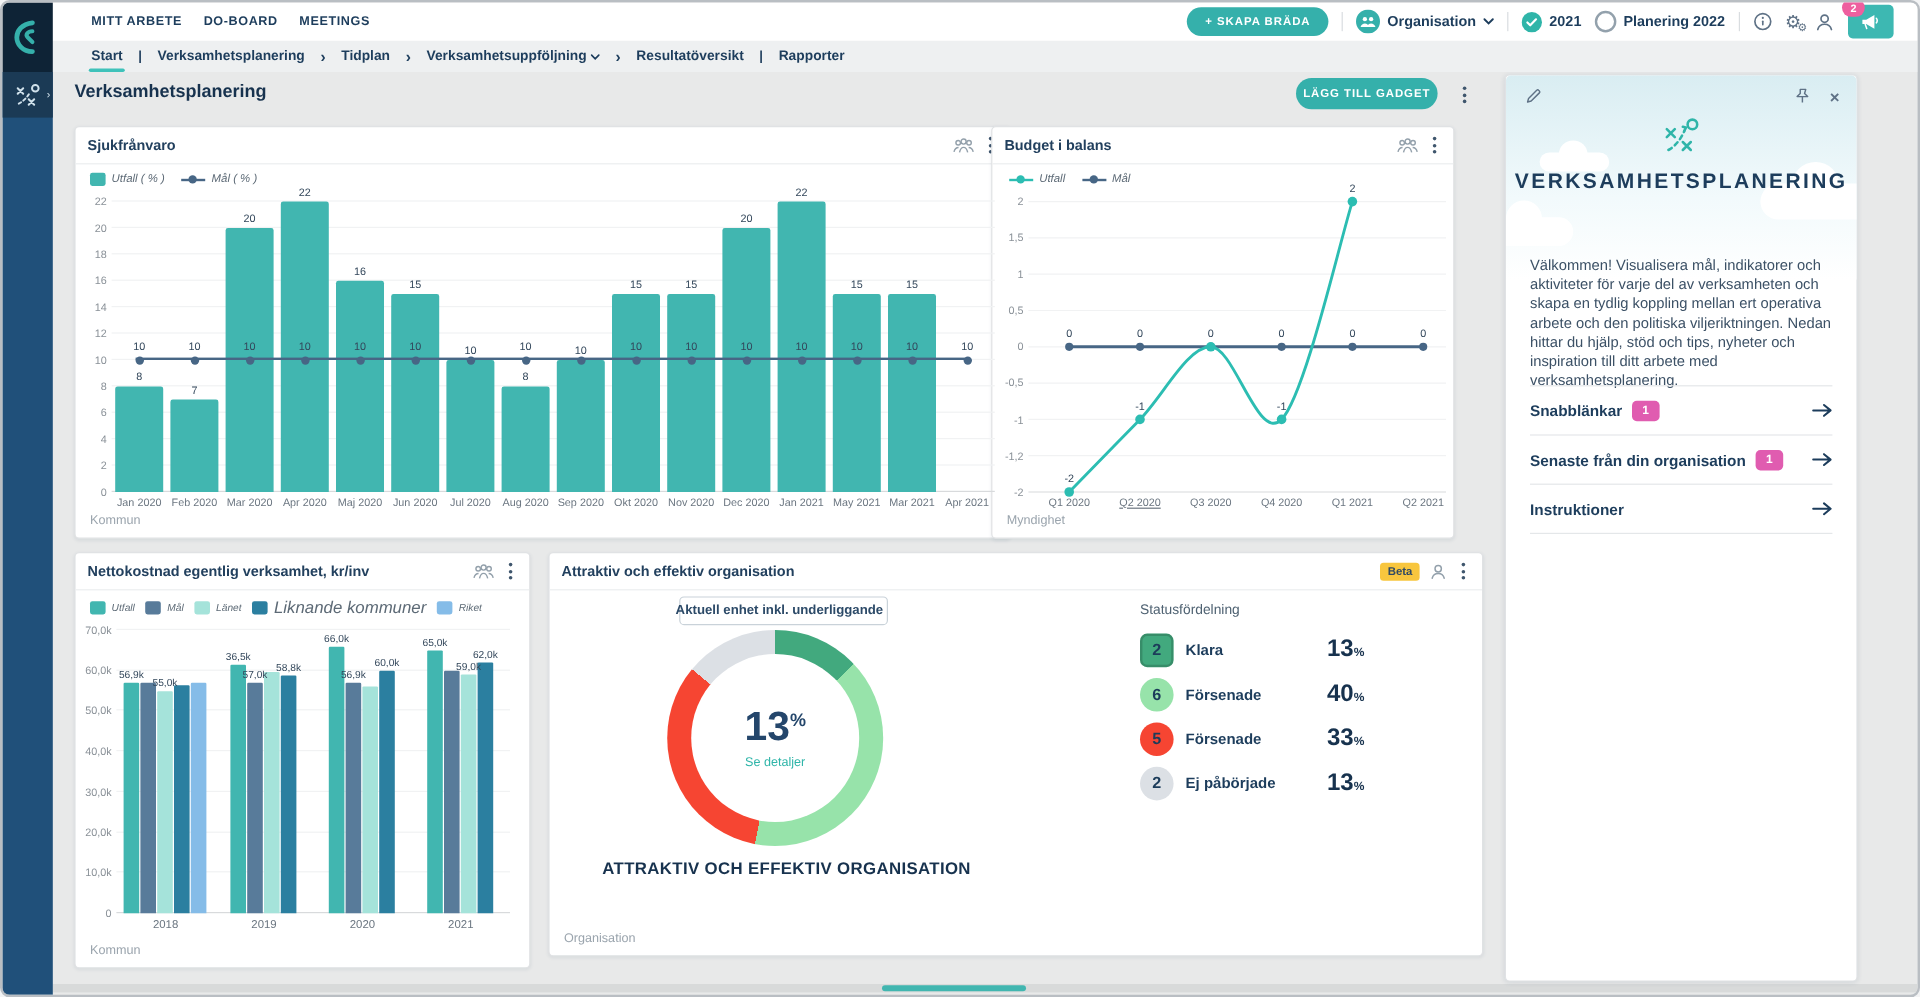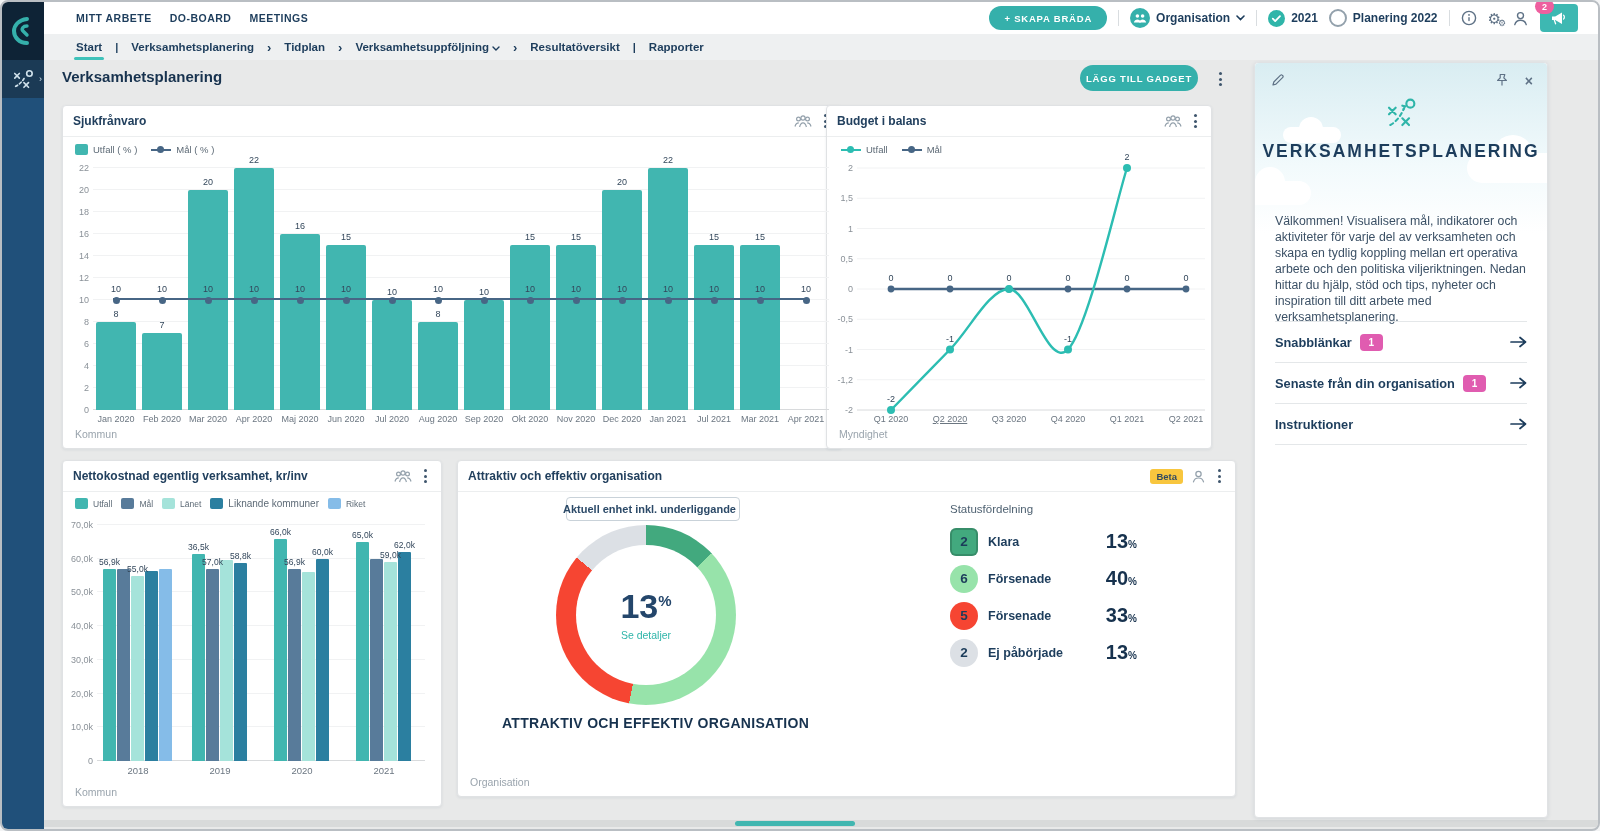--- a/index.html
+++ b/index.html
@@ -45,21 +45,21 @@
 
   
   .card{position:absolute;background:#fff;border:1px solid #e0e2e4;border-radius:4px;box-shadow:0 1px 3px rgba(30,60,90,.08);}
   .card-head{height:30px;display:flex;align-items:center;padding:0 10px;border-bottom:1px solid #eceeef;}
   .card-title{font-size:12px;font-weight:bold;color:#22405e;}
   .card-icons{margin-left:auto;display:flex;align-items:center;gap:8px;}
   .card-footer{position:absolute;left:12px;bottom:8px;font-size:10.5px;color:#9aa4ad;}
   .beta-badge{background:#f8c63e;color:#314a62;font-size:9.5px;font-weight:bold;border-radius:3px;padding:2px 6px;}
 
   .legend{position:absolute;display:flex;align-items:center;gap:14px;}
-  .leg-item{display:flex;align-items:center;gap:5px;}
+  .leg-item{display:flex;align-items:center;gap:5px;font-style:italic;}
   .sw-square{width:13px;height:11px;border-radius:2px;display:inline-block;}
   .sw-line{width:20px;height:2px;position:relative;display:inline-block;}
   .sw-line i{position:absolute;width:7px;height:7px;border-radius:50%;top:-2.5px;left:6px;}
   .leg-lbl{font-size:9.5px;color:#5d6a76;white-space:nowrap;}
 
   .plot{position:absolute;}
   .hgrid{position:absolute;left:0;right:0;height:1px;background:#f1f2f3;z-index:1;}
   .hgrid.axis{background:#d8dadc;}
   .ylabs{position:absolute;}
   .ylab{position:absolute;right:0;font-size:9px;color:#8a9198;white-space:nowrap;}
@@ -344,21 +344,21 @@
         <span class="xlab">Apr 2020</span>
         <span class="xlab">Maj 2020</span>
         <span class="xlab">Jun 2020</span>
         <span class="xlab">Jul 2020</span>
         <span class="xlab">Aug 2020</span>
         <span class="xlab">Sep 2020</span>
         <span class="xlab">Okt 2020</span>
         <span class="xlab">Nov 2020</span>
         <span class="xlab">Dec 2020</span>
         <span class="xlab">Jan 2021</span>
-        <span class="xlab">Jul 2021</span>
+        <span class="xlab">May 2021</span>
         <span class="xlab">Mar 2021</span>
         <span class="xlab">Apr 2021</span>
       </div>
     <div class="card-footer">Kommun</div>
   </div>
 
   <div class="card" style="left:824px;top:103px;width:384px;height:342px;">
     <div class="card-head">
       <span class="card-title">Budget i balans</span>
       <span class="card-icons">
@@ -474,21 +474,21 @@
         <div class="leg-item">
           <span class="sw-square" style="background: rgb(88, 123, 154);"></span>
           <span class="leg-lbl" style="font-size: 8.5px;">Mål</span>
         </div>
         <div class="leg-item">
           <span class="sw-square" style="background: rgb(165, 227, 218);"></span>
           <span class="leg-lbl" style="font-size: 8.5px;">Länet</span>
         </div>
         <div class="leg-item">
           <span class="sw-square" style="background: rgb(43, 127, 160);"></span>
-          <span class="leg-lbl" style="font-size: 10px;">Liknande kommuner</span>
+          <span class="leg-lbl" style="font-size: 14px;">Liknande kommuner</span>
         </div>
         <div class="leg-item">
           <span class="sw-square" style="background: rgb(133, 188, 232);"></span>
           <span class="leg-lbl" style="font-size: 8.5px;">Riket</span>
         </div>
       </div>
     <div class="ylabs" id="c3-ylab" style="left:2px;top:64px;width:28px;height:236px;">
         <span class="ylab" style="bottom: -5px;">0</span>
         <span class="ylab" style="bottom: 28.7143px;">10,0k</span>
         <span class="ylab" style="bottom: 62.4286px;">20,0k</span>

